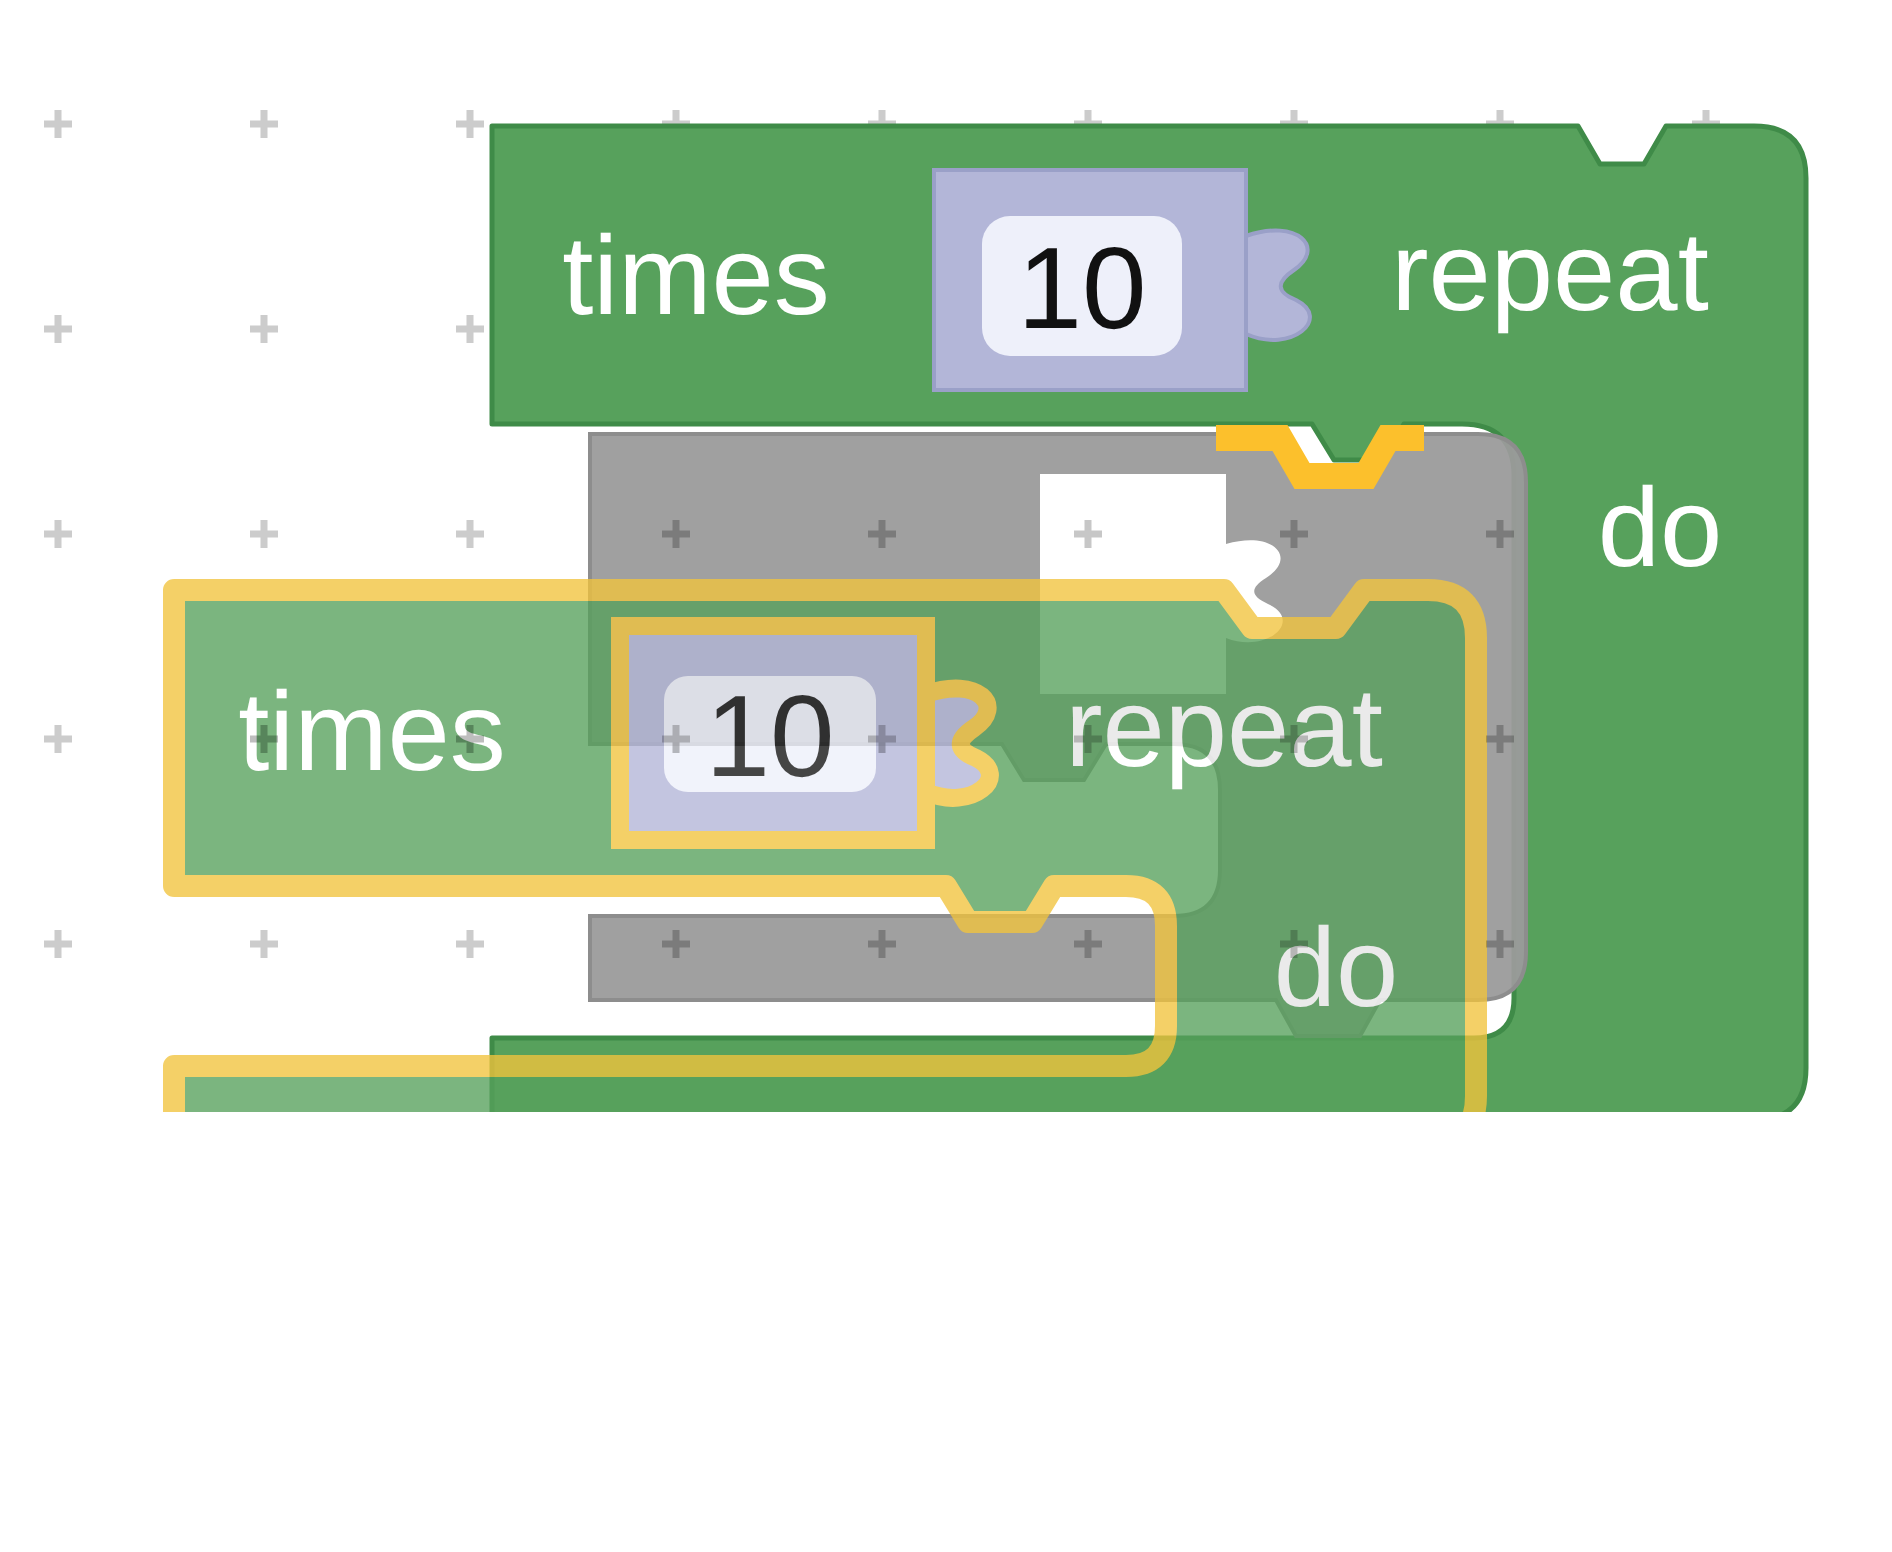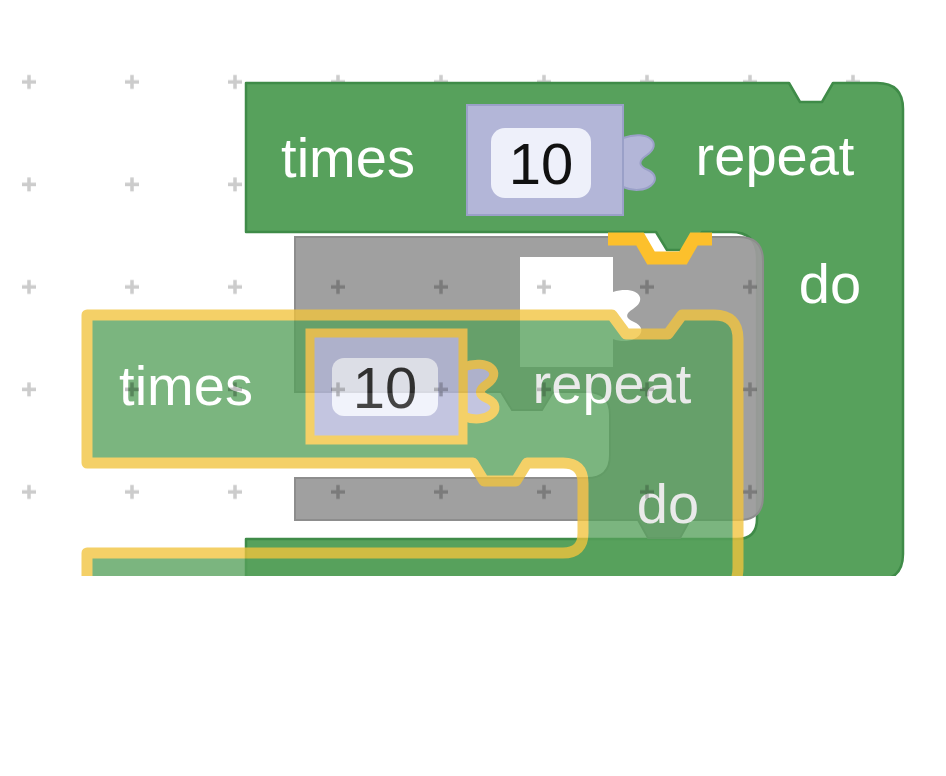--- a/index.html
+++ b/index.html
@@ -1,16 +1,16 @@
 <!DOCTYPE html>
 <html><head>
 <meta charset="utf-8">
 <style>
   html, body { margin: 0; padding: 0; background: #ffffff; }
-  .workspace-wrap { position: relative; width: 946px; height: 556px; overflow: hidden; background: #ffffff; margin-top: 20px; }
+  .workspace-wrap { position: relative; width: 946px; height: 556px; overflow: hidden; background: #ffffff; }
   svg { display: block; }
   text { font-family: "Liberation Sans", sans-serif; }
   .block-label { fill: #ffffff; font-size: 56px; }
   .field-text  { fill: #111111; font-size: 58px; }
 </style>
 </head>
 <body>
 
 <div class="workspace-wrap">
 <svg width="946" height="776" viewBox="0 0 946 776">

